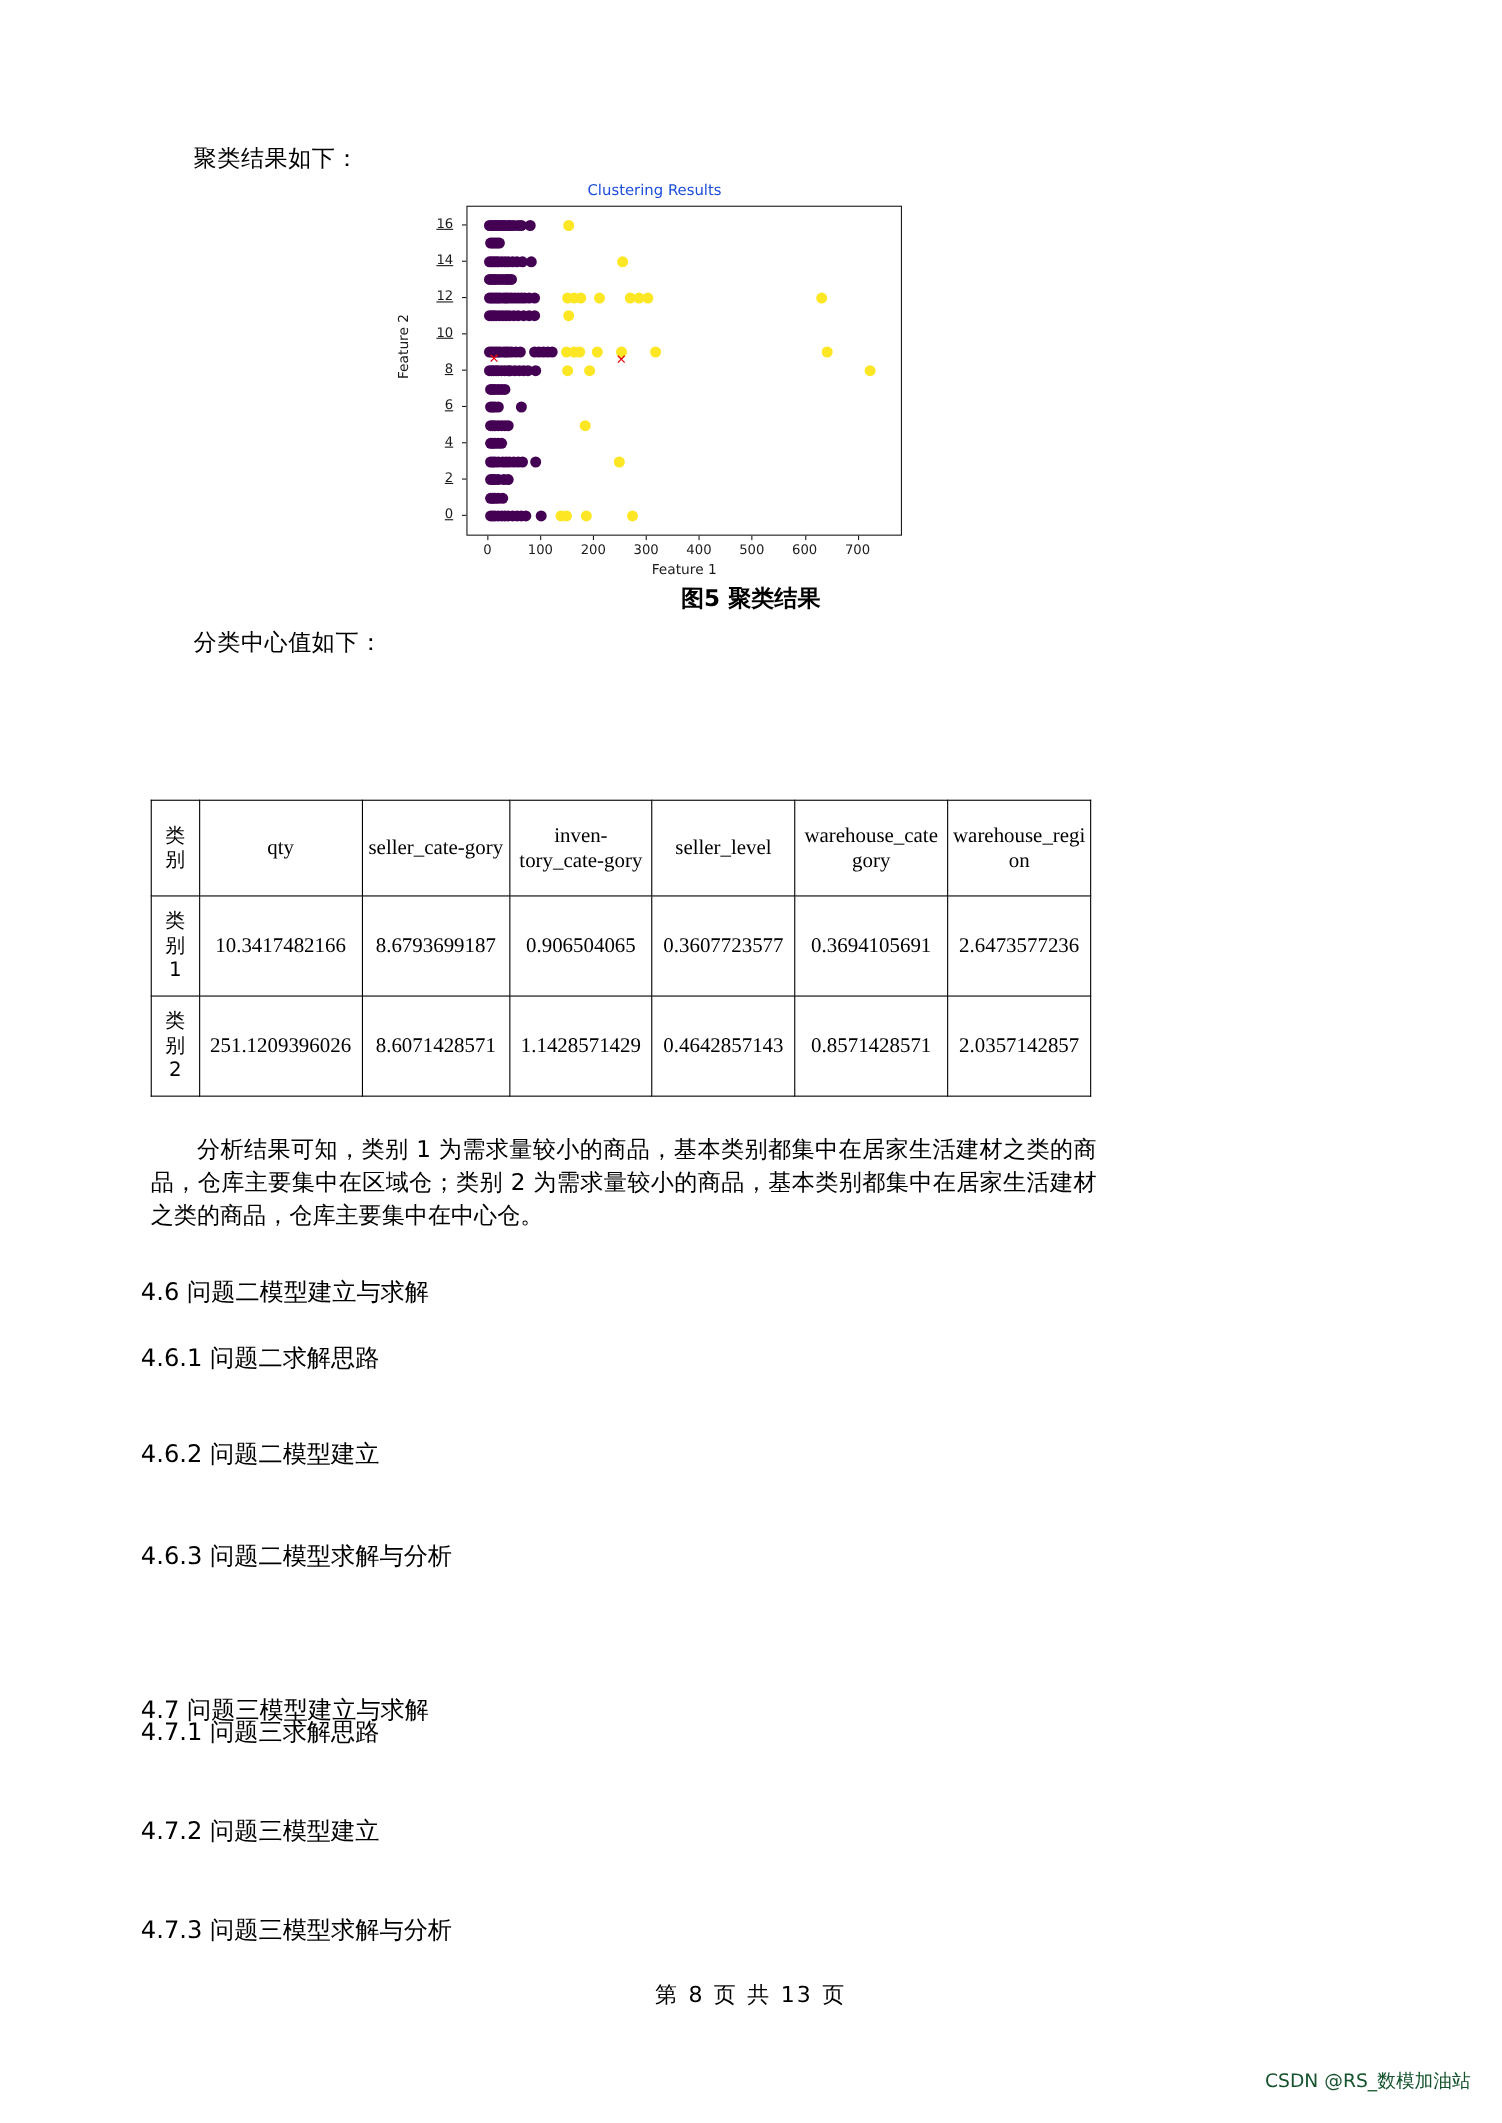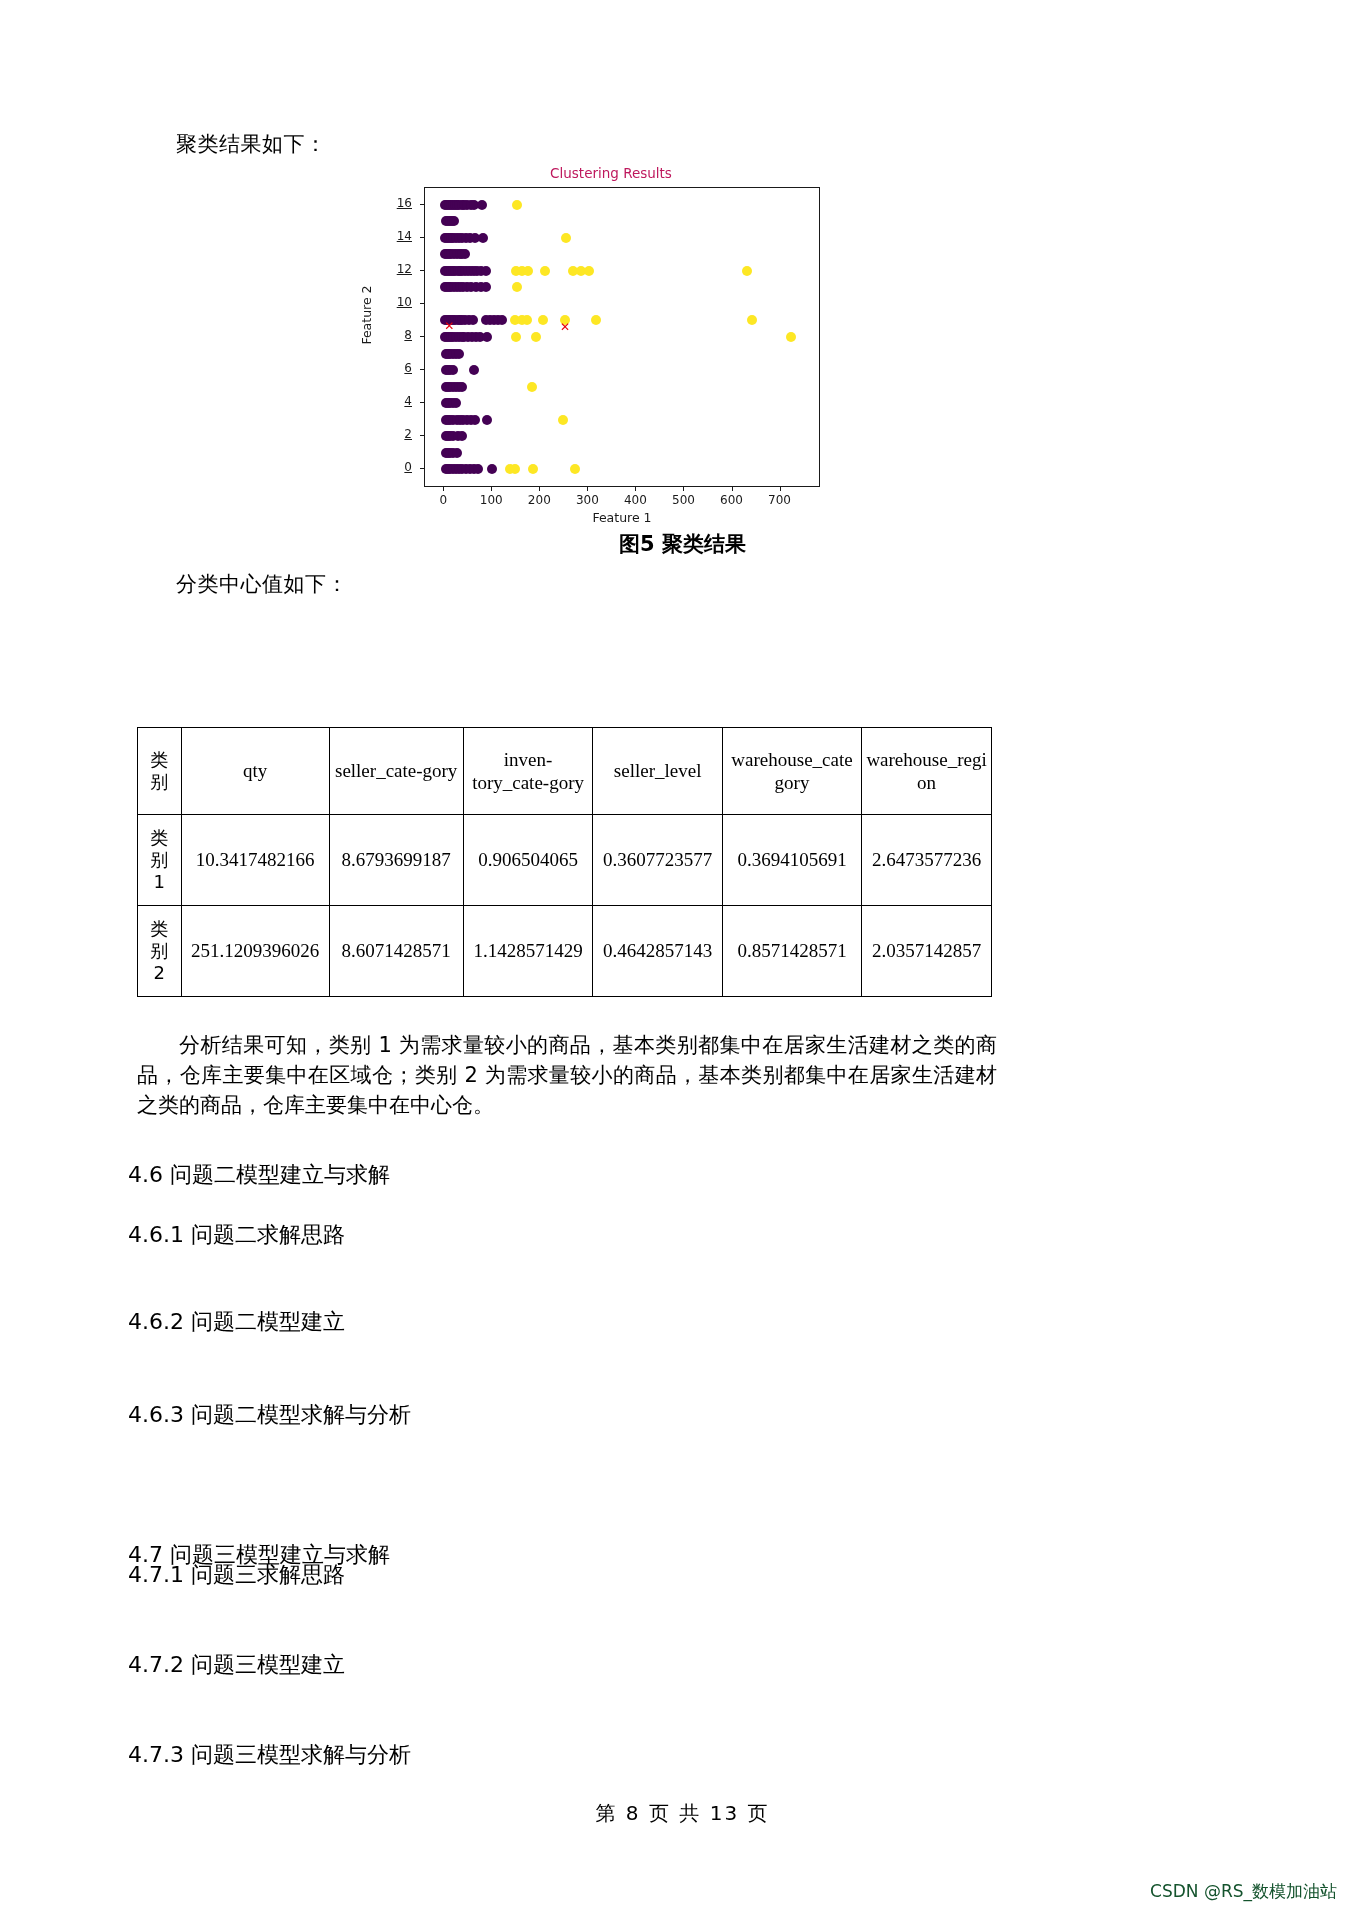--- a/index.html
+++ b/index.html
@@ -18,23 +18,23 @@
   .intro-line {
     position:absolute;
     font-size:21px;
     letter-spacing:0.5px;
     white-space:nowrap;
   }
 
   
   .figure-wrap { position:absolute; left:370px; top:165px; width:450px; height:365px; }
   .chart-title {
-    position:absolute; left:16px; top:0; width:450px;
+    position:absolute; left:0; top:0; width:450px;
     text-align:center; font-size:13.5px;
-    font-family:"DejaVu Sans", sans-serif; color:#be185d;
+    font-family:"DejaVu Sans", sans-serif; color:#1d4ed8;
   }
   .plot-box {
     position:absolute; left:54px; top:22px;
     width:396px; height:300px;
     border:1px solid #1a1a1a;
     box-sizing:border-box;
     background:#fff;
     overflow:hidden;
   }
   .pt { position:absolute; border-radius:50%; }

